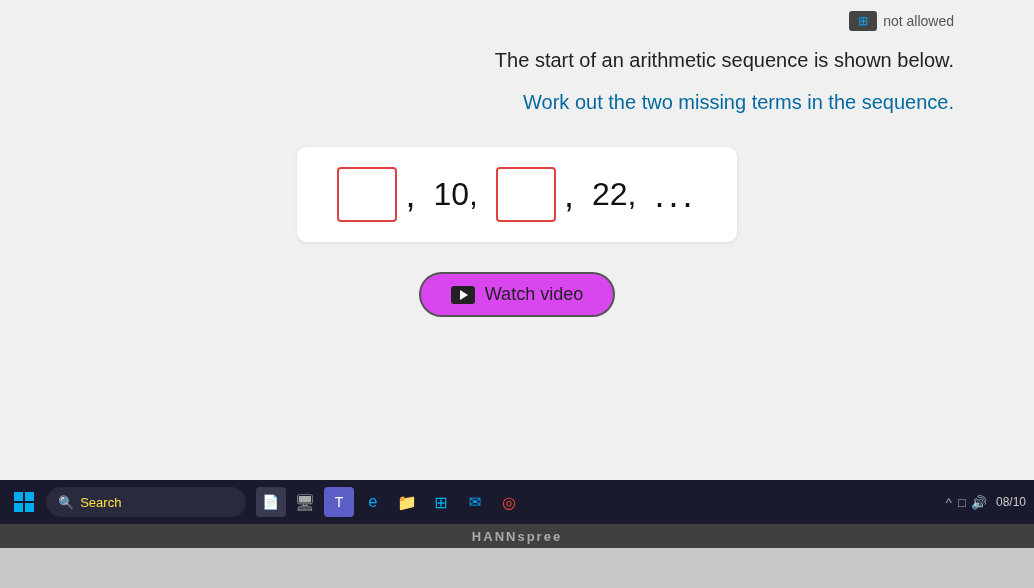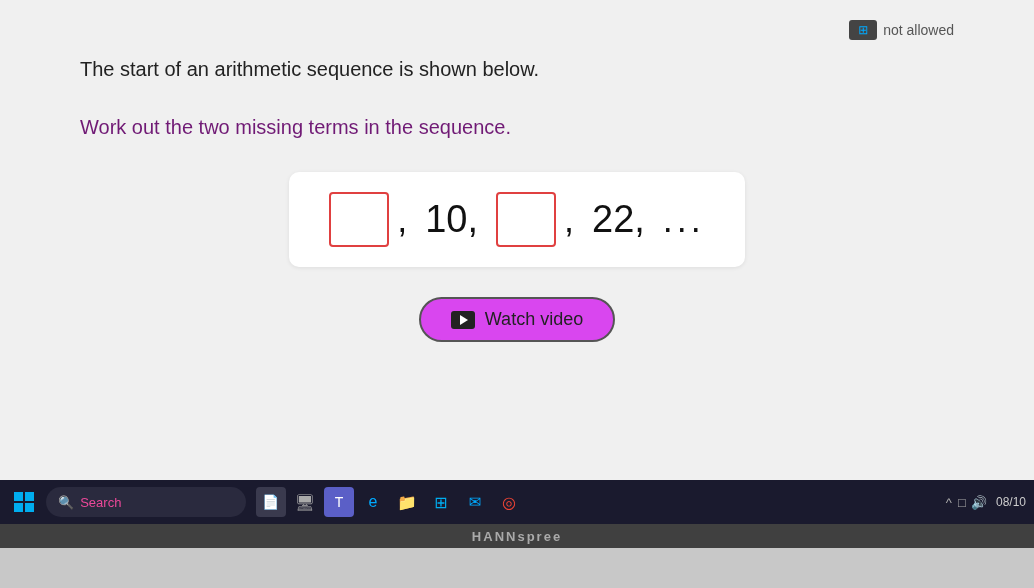--- a/index.html
+++ b/index.html
@@ -14,22 +14,22 @@
       flex-direction: column;
     }
 
     
     .main-content {
       width: 100%;
       height: 480px;
       background: #f0f0f0;
       display: flex;
       flex-direction: column;
-      align-items: flex-start;
-      padding: 20px 80px 20px 80px;
+      align-items: flex-end;
+      padding: 11px 80px 20px 80px;
       position: relative;
     }
 
     .top-bar {
       width: 100%;
       display: flex;
       justify-content: flex-end;
       align-items: center;
       margin-bottom: 10px;
     }
@@ -55,27 +55,27 @@
     .calc-icon::after {
       content: '⊞';
       color: #0af;
       font-size: 12px;
     }
 
     .question-text {
       font-size: 20px;
       color: #222;
       line-height: 1.5;
-      margin-bottom: 28px;
+      margin-bottom: 12px;
       margin-top: 4px;
     }
 
     .instruction-text {
       font-size: 20px;
-      color: #701a75;
+      color: #0369a1;
       line-height: 1.5;
       margin-bottom: 30px;
     }
 
     .sequence-container {
       width: 100%;
       display: flex;
       justify-content: center;
       align-items: center;
       margin-bottom: 30px;
@@ -94,21 +94,21 @@
     .blank-input {
       width: 60px;
       height: 55px;
       border: 2px solid #e04040;
       border-radius: 4px;
       background: white;
       display: inline-block;
     }
 
     .seq-value {
-      font-size: 38px;
+      font-size: 32px;
       font-weight: 400;
       color: #111;
     }
 
     .seq-comma {
       font-size: 36px;
       color: #111;
       margin-left: -10px;
     }
 
@@ -206,21 +206,21 @@
       gap: 6px;
       cursor: text;
     }
 
     .search-icon-tb {
       color: #aaa;
       font-size: 13px;
     }
 
     .search-text {
-      color: #ec4899;
+      color: #fde047;
       font-size: 13px;
     }
 
     .taskbar-icons {
       display: flex;
       align-items: center;
       gap: 4px;
       margin-left: 4px;
     }
 

